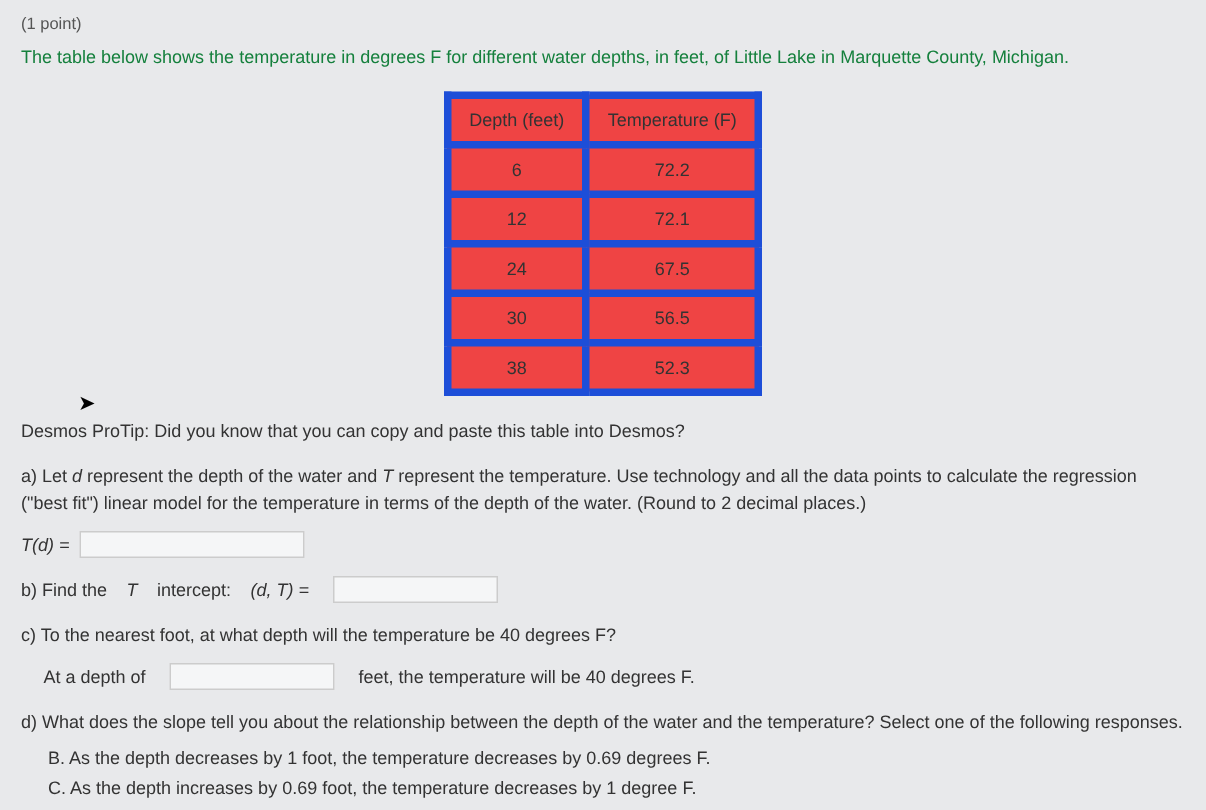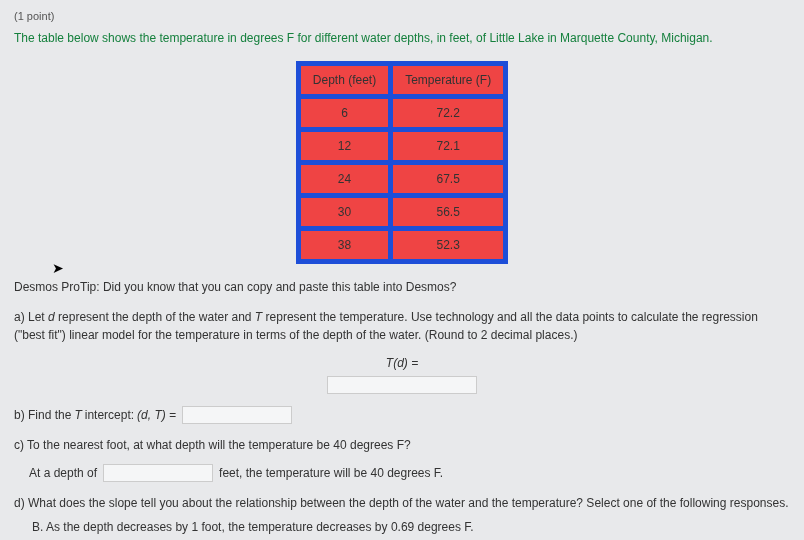--- a/index.html
+++ b/index.html
@@ -33,22 +33,22 @@
     .input-blank {
       display: inline-block;
       width: 110px;
       height: 18px;
       background: #f5f6f7;
       border: 1px solid #ccc;
       vertical-align: middle;
       margin: 0 3px;
     }
     .input-blank.wide { width: 150px; }
-    .eq-row { display: flex; align-items: center; gap: 4px; flex-direction: column; }
-    .inline-row { display: flex; align-items: center; flex-wrap: wrap; gap: 3px; }
+    .eq-row { display: flex; align-items: flex-end; gap: 4px; }
+    .inline-row { display: flex; align-items: center; flex-wrap: wrap; gap: 13px; }
     .options { margin-left: 18px; margin-top: 6px; }
     .options div { margin-bottom: 2px; }
     .cursor {
       position: absolute;
       font-size: 14px;
       color: #000;
       pointer-events: none;
     }
   </style>
 </head>

